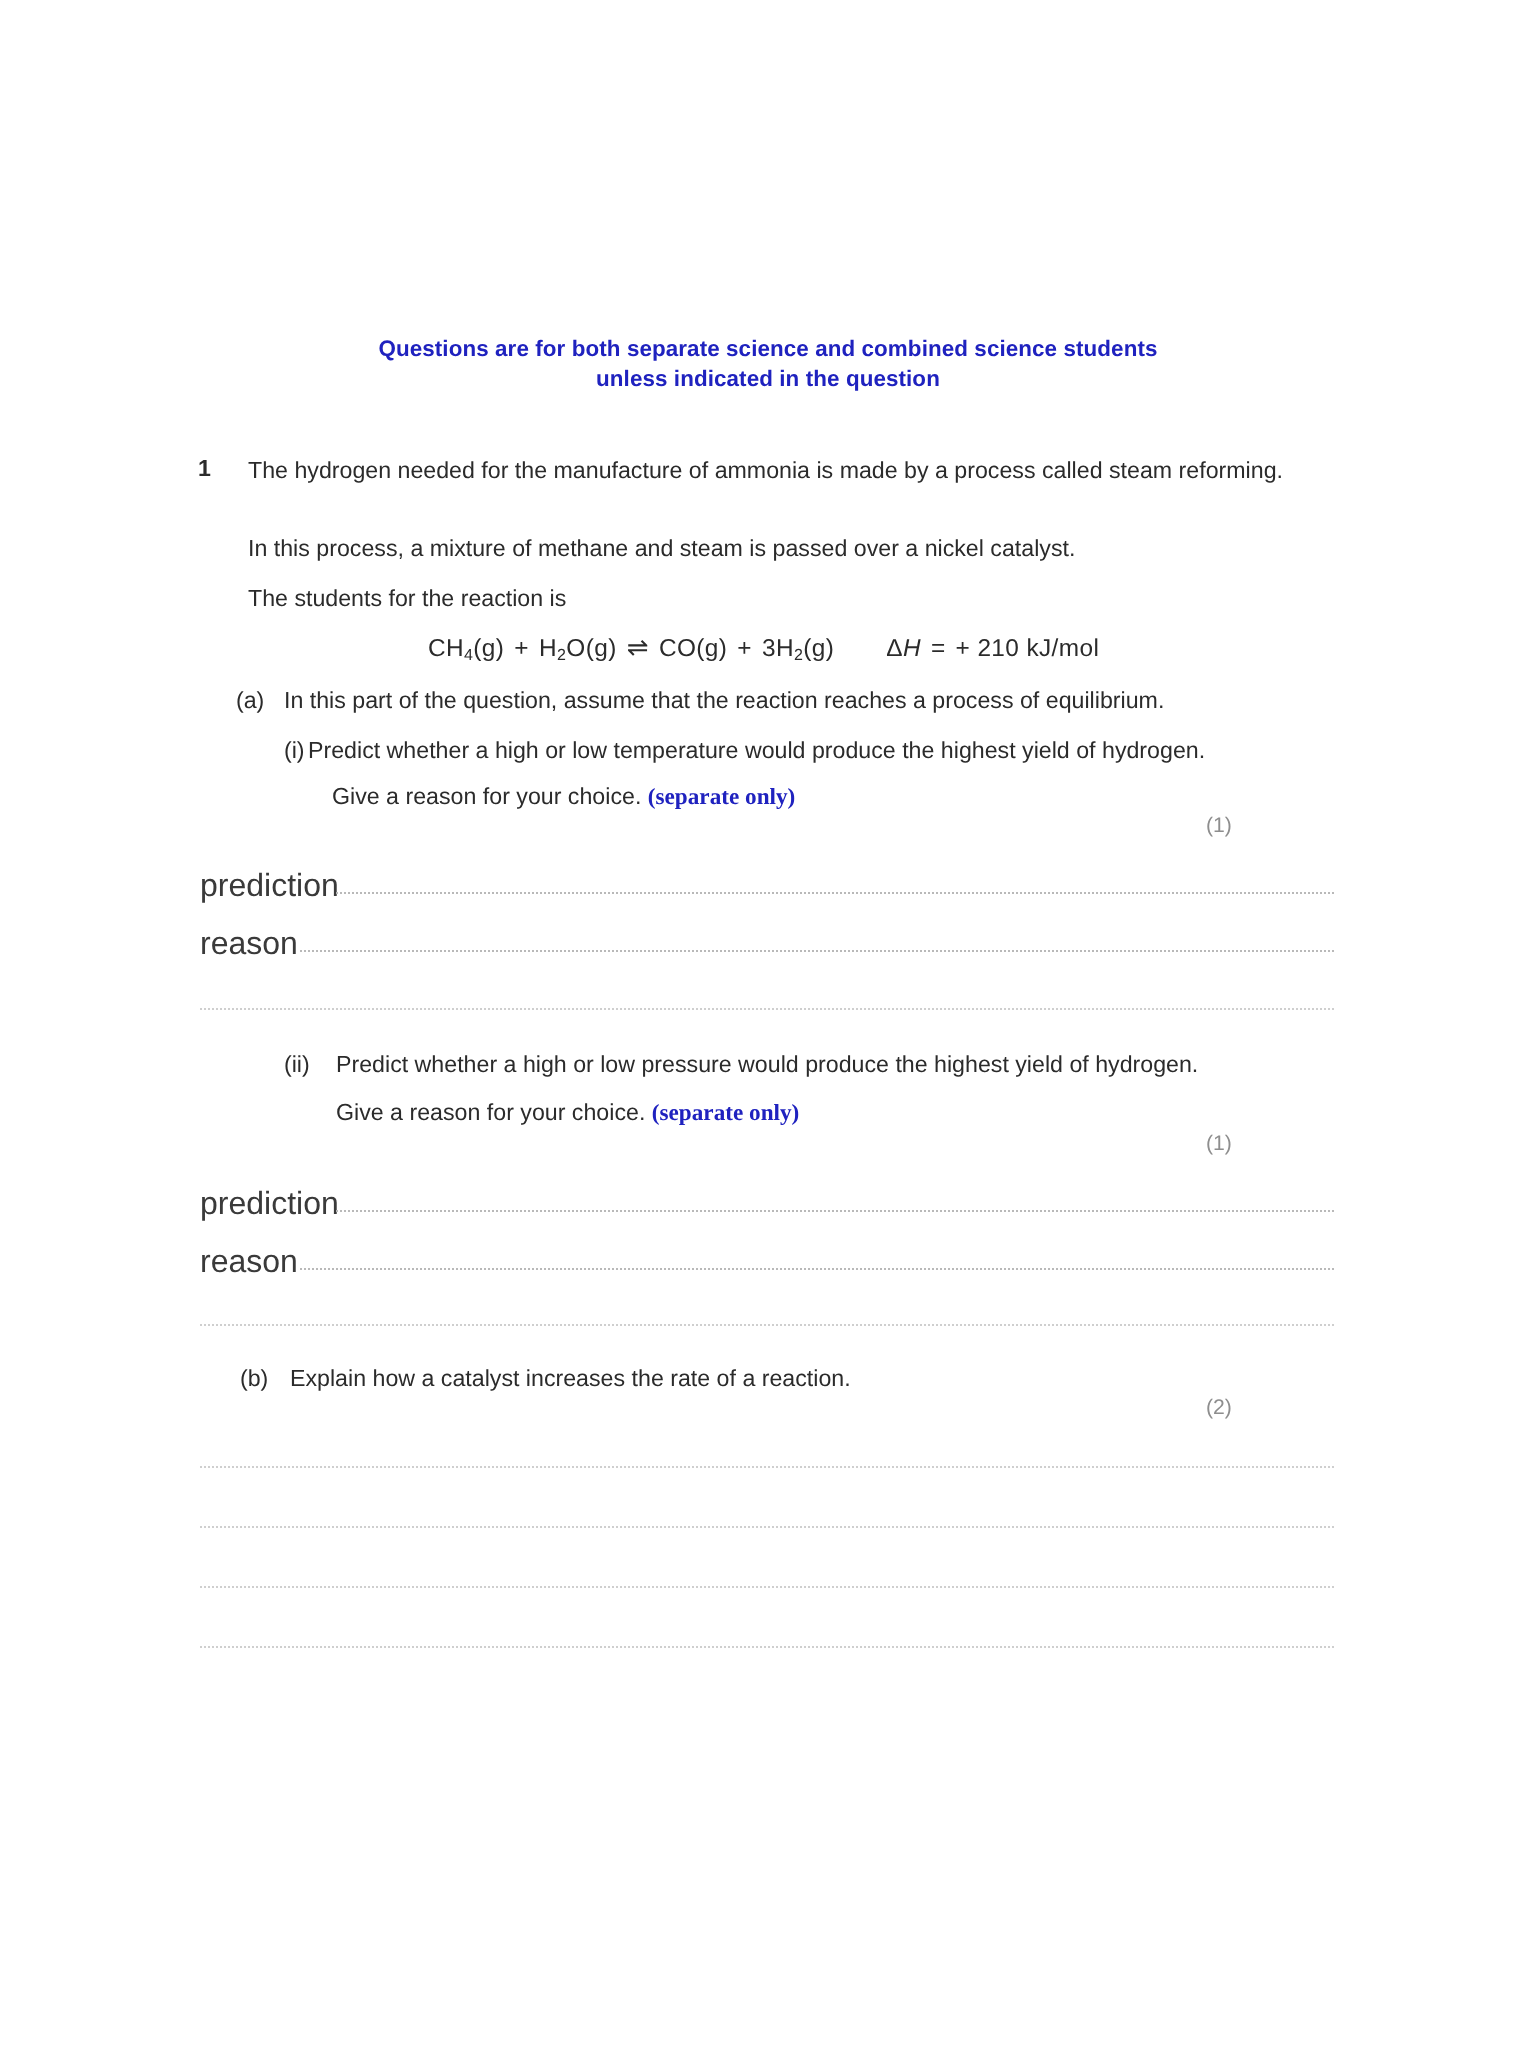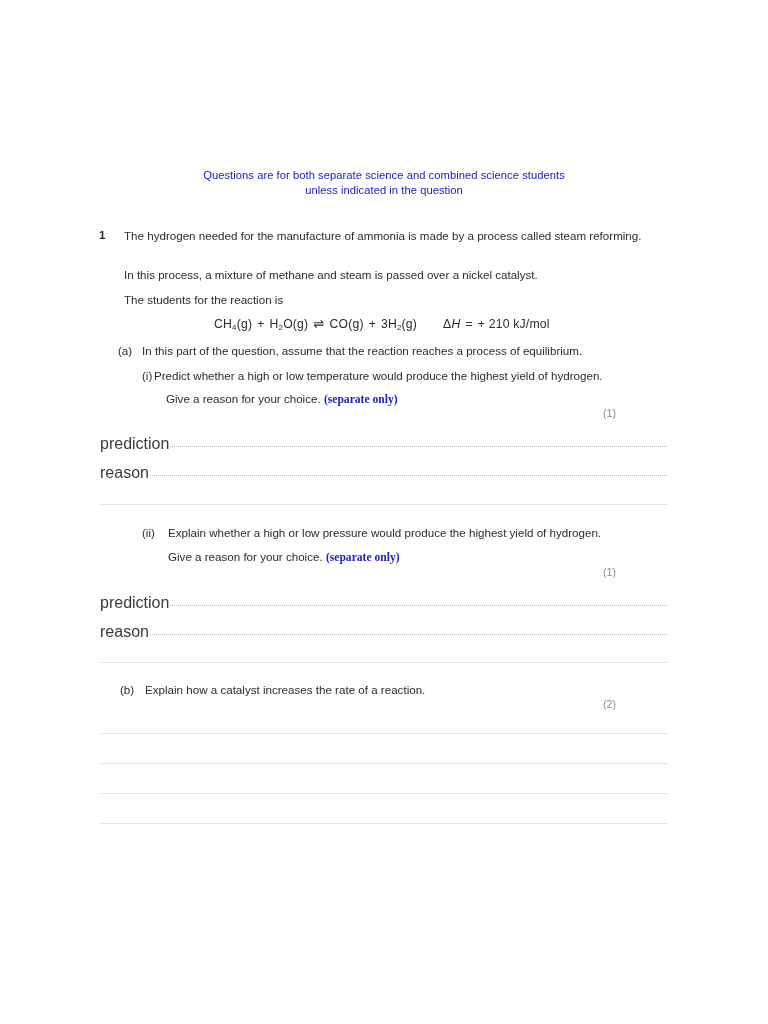--- a/index.html
+++ b/index.html
@@ -24,21 +24,21 @@
   }
 
   
   .banner {
     position: absolute;
     left: 0;
     right: 0;
     top: 168px;
     text-align: center;
     color: #1f22bf;
-    font-weight: normal;
+    font-weight: bold;
     font-size: 11.2px;
     line-height: 15px;
     letter-spacing: 0.05px;
   }
   .banner .line { display: block; }
 
   
   .qnum {
     position: absolute;
     left: 99px;
@@ -195,21 +195,21 @@
   <div class="marks marks-1">(1)</div>
 
   <div class="ans-label lbl-pred1">prediction</div>
   <div class="dotline line-pred1"></div>
   <div class="ans-label lbl-reas1">reason</div>
   <div class="dotline line-reas1"></div>
   <div class="dotline faint line-free1"></div>
 
   <div class="part part-aii">
     <span class="marker">(ii)</span>
-    <span class="ptext">Explain whether a high or low pressure would produce the highest yield of hydrogen.</span>
+    <span class="ptext">Predict whether a high or low pressure would produce the highest yield of hydrogen.</span>
   </div>
   <div class="part part-aii2">
     <span>Give a reason for your choice.</span>
     <span class="sep-only">(separate only)</span>
   </div>
   <div class="marks marks-2">(1)</div>
 
   <div class="ans-label lbl-pred2">prediction</div>
   <div class="dotline line-pred2"></div>
   <div class="ans-label lbl-reas2">reason</div>

